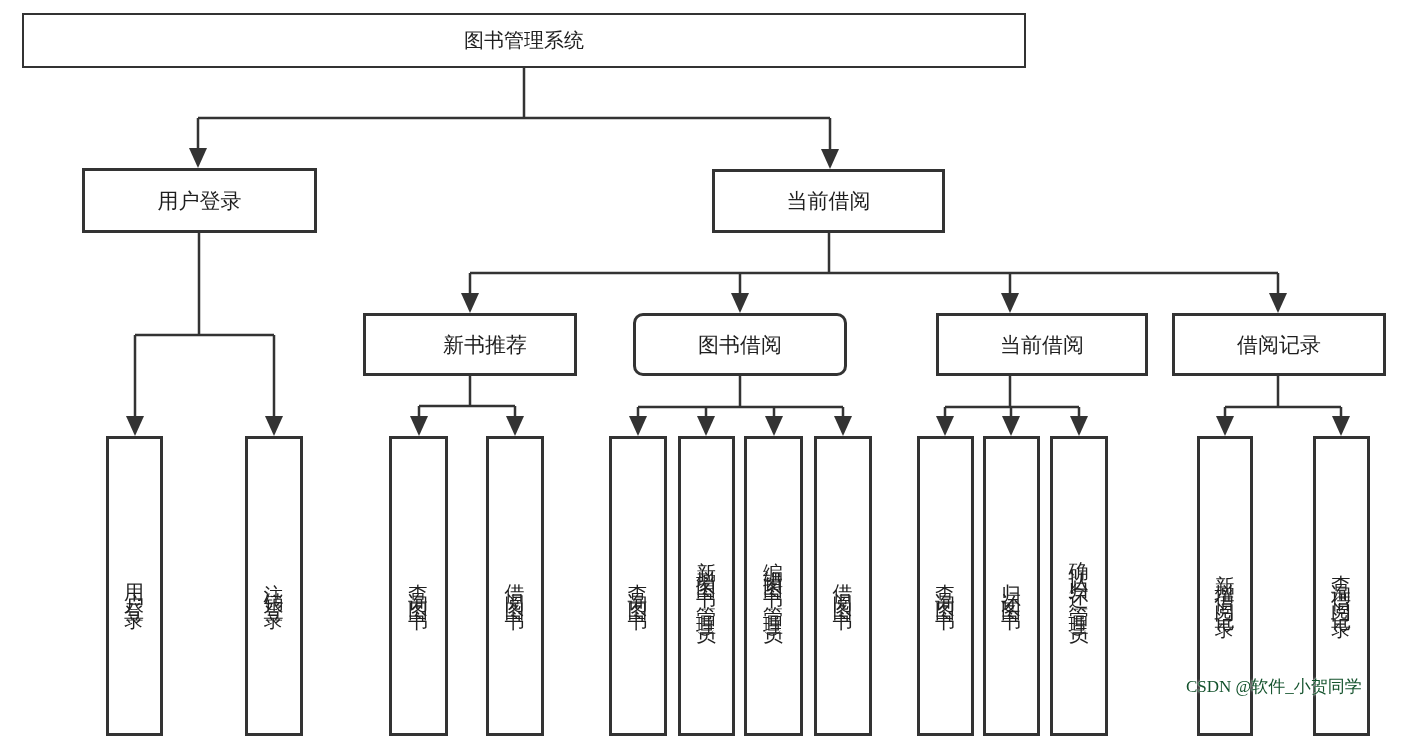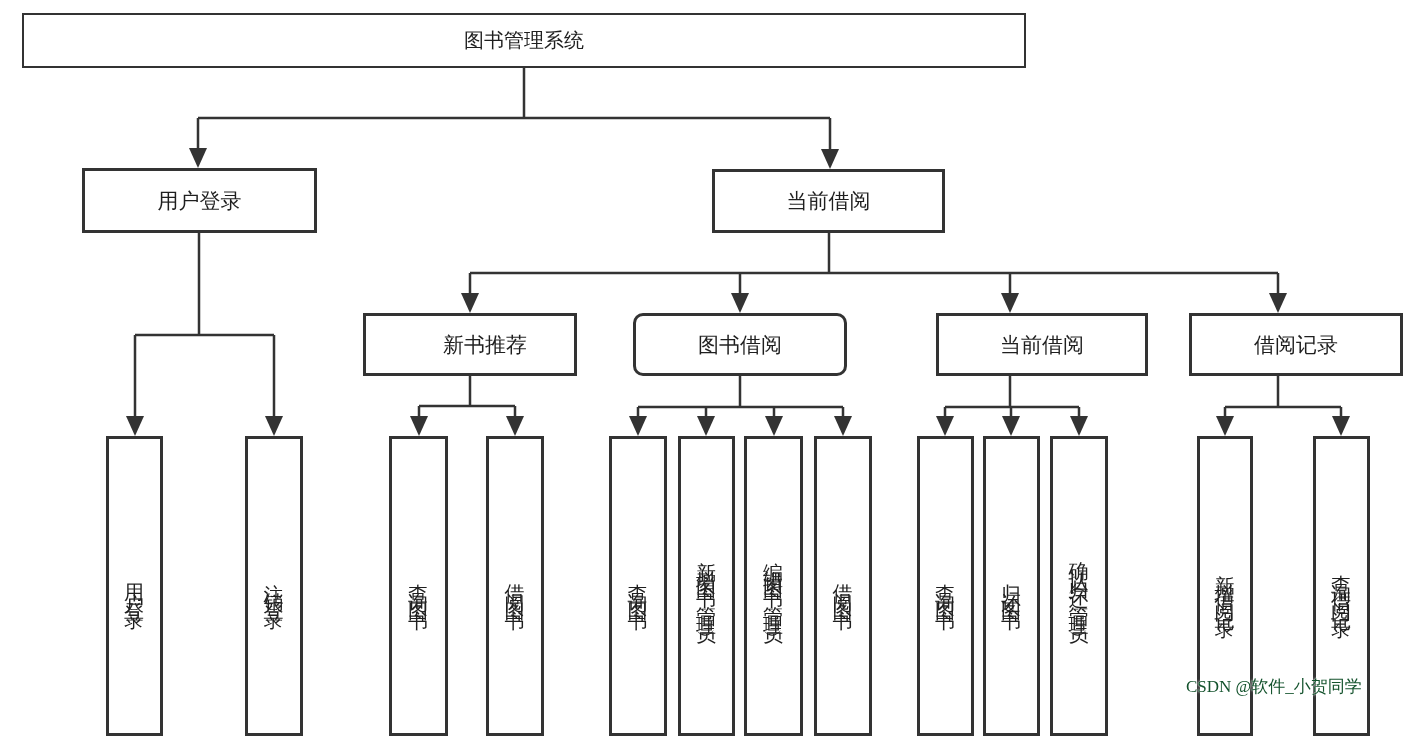--- a/index.html
+++ b/index.html
@@ -120,21 +120,21 @@
 
   <div class="node branch" style="left:363px; top:313px; width:214px; height:63px;padding-left:30px;">
     <span class="htext">新书推荐</span>
   </div>
   <div class="node branch" style="left:633px; top:313px; width:214px; height:63px;border-radius:10px;">
     <span class="htext">图书借阅</span>
   </div>
   <div class="node branch" style="left:904px; top:313px; width:212px; height:63px;margin-left:32px;">
     <span class="htext">当前借阅</span>
   </div>
-  <div class="node branch" style="left:1172px; top:313px; width:214px; height:63px;margin-left:17px;">
+  <div class="node branch" style="left:1172px; top:313px; width:214px; height:63px;">
     <span class="htext">借阅记录</span>
   </div>
 
   <div class="node leaf" style="left:106px; top:436px; width:57px; height:300px;">
     <span class="vtext">用户登录</span>
   </div>
   <div class="node leaf" style="left:245px; top:436px; width:58px; height:300px;">
     <span class="vtext">注销登录</span>
   </div>
 

